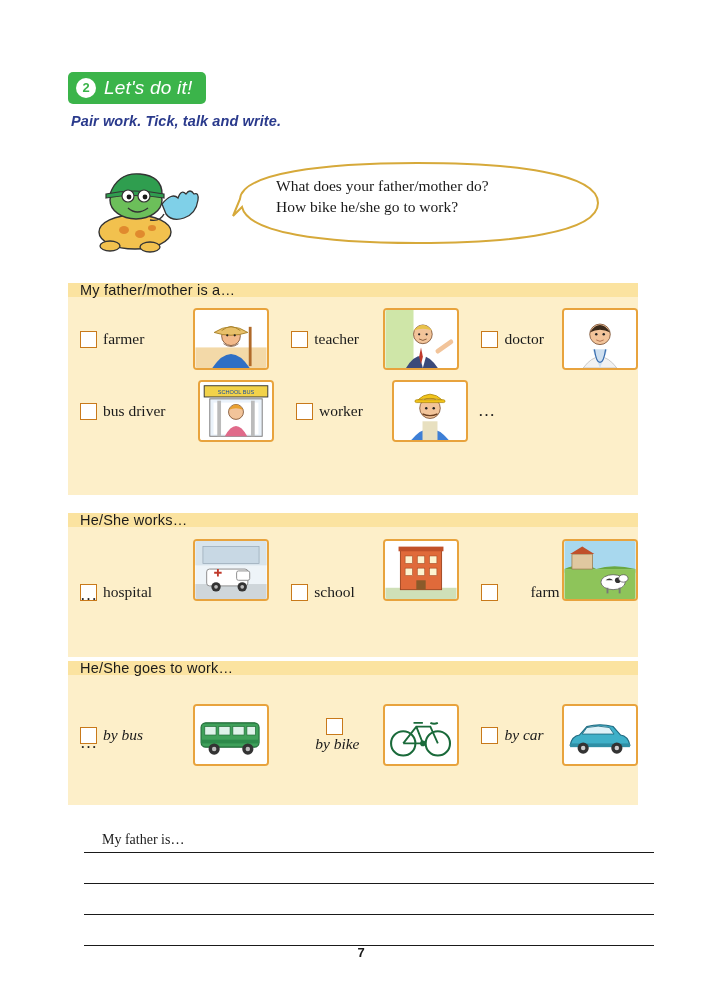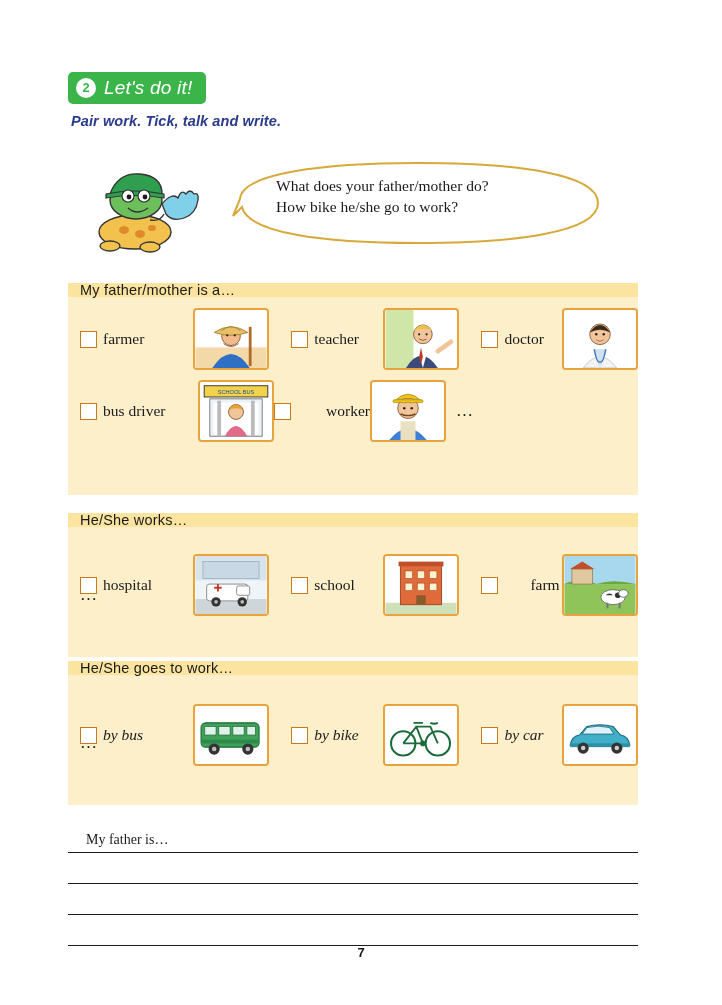--- a/index.html
+++ b/index.html
@@ -160,21 +160,21 @@
   .ellipsis-left {
     font-family: "Liberation Serif", serif;
     font-size: 17px;
     color: #1a1a1a;
     padding-left: 12px;
   }
 
   
   .lines {
     position: absolute;
-    left: 68px;
+    left: 84px;
     width: 570px;
   }
   .line {
     border-bottom: 1.3px solid #1a1a1a;
     height: 30px;
     position: relative;
   }
   .line-text {
     position: absolute;
     left: 18px;
@@ -321,21 +321,21 @@
           <rect x="10" y="18" width="56" height="40" fill="#eaf2fa" stroke="#777" stroke-width="1"></rect>
           <rect x="14" y="22" width="48" height="34" fill="#fff"></rect>
           <circle cx="38" cy="32" r="8" fill="#f2c49a" stroke="#6b3f20" stroke-width="0.8"></circle>
           <path d="M30 30 q8 -12 16 0 q-8 -4 -16 0 z" fill="#e8a030"></path>
           <path d="M26 58 q12 -22 24 0 z" fill="#e06a8a"></path>
           <rect x="18" y="20" width="4" height="38" fill="#bbb"></rect>
           <rect x="54" y="20" width="4" height="38" fill="#bbb"></rect>
         </svg>
       </div>
 
-      <div class="item" style="width:96px;justify-content:space-between;">
+      <div class="item" style="width:96px;margin-left:22px;">
         <div class="checkbox"></div>
         <span class="item-label">worker</span>
       </div>
       <div class="pic" style="margin-left:0;">
         <svg viewBox="0 0 76 62" xmlns="http://www.w3.org/2000/svg">
           <rect width="76" height="62" fill="#fff"></rect>
           <path d="M18 62 q20 -24 40 0 z" fill="#3d7fd6"></path>
           <rect x="30" y="42" width="16" height="20" fill="#e8e0c0"></rect>
           <circle cx="38" cy="28" r="11" fill="#f2c49a" stroke="#6b3f20" stroke-width="0.8"></circle>
           <path d="M24 20 q14 -14 28 0 q-14 -5 -28 0 z" fill="#f2c41a" stroke="#b08a10" stroke-width="0.9"></path>
@@ -346,21 +346,21 @@
         </svg>
       </div>
       <span class="ellipsis">…</span>
     </div>
   </div>
 </div>
 
 <div class="panel" style="top:513px;height:144px;">
   <div class="panel-title">He/She works…</div>
   <div class="panel-body">
-    <div class="row" style="padding-left:12px;padding-top:22px;">
+    <div class="row" style="padding-left:12px;padding-top:2px;align-items:flex-end;">
       <div class="item" style="width:118px;">
         <div class="checkbox"></div>
         <span class="item-label">hospital</span>
       </div>
       <div class="pic" style="margin-left:0;">
         <svg viewBox="0 0 76 62" xmlns="http://www.w3.org/2000/svg">
           <rect width="76" height="62" fill="#eef4f8"></rect>
           <rect x="0" y="0" width="76" height="26" fill="#d8e4ec"></rect>
           <rect x="8" y="6" width="60" height="18" fill="#c8d8e4" stroke="#99aab8" stroke-width="0.8"></rect>
           <rect x="0" y="46" width="76" height="16" fill="#cfd6da"></rect>
@@ -437,21 +437,21 @@
           <rect x="40" y="22" width="12" height="9" fill="#dff2ea" stroke="#1f6a36" stroke-width="0.7"></rect>
           <rect x="55" y="22" width="9" height="9" fill="#dff2ea" stroke="#1f6a36" stroke-width="0.7"></rect>
           <rect x="6" y="36" width="62" height="4" fill="#2d8a4a"></rect>
           <circle cx="20" cy="46" r="6" fill="#333"></circle>
             <circle cx="56" cy="46" r="6" fill="#333"></circle>
           <circle cx="20" cy="46" r="2.4" fill="#bbb"></circle>
             <circle cx="56" cy="46" r="2.4" fill="#bbb"></circle>
         </svg>
       </div>
 
-      <div class="item" style="width:96px;margin-left:22px;">
+      <div class="item" style="width:96px;margin-left:22px;flex-direction:column;">
         <div class="checkbox"></div>
         <span class="item-label">by bike</span>
       </div>
       <div class="pic" style="margin-left:0;">
         <svg viewBox="0 0 76 62" xmlns="http://www.w3.org/2000/svg">
           <rect width="76" height="62" fill="#fff"></rect>
           <circle cx="19" cy="40" r="13" fill="none" stroke="#1a6a3a" stroke-width="2.2"></circle>
           <circle cx="56" cy="40" r="13" fill="none" stroke="#1a6a3a" stroke-width="2.2"></circle>
           <path d="M19 40 L33 22 L48 22 L56 40 M33 22 L40 40 L19 40" fill="none" stroke="#1a6a3a" stroke-width="2"></path>
           <path d="M30 18 h10" stroke="#1a6a3a" stroke-width="2"></path>

